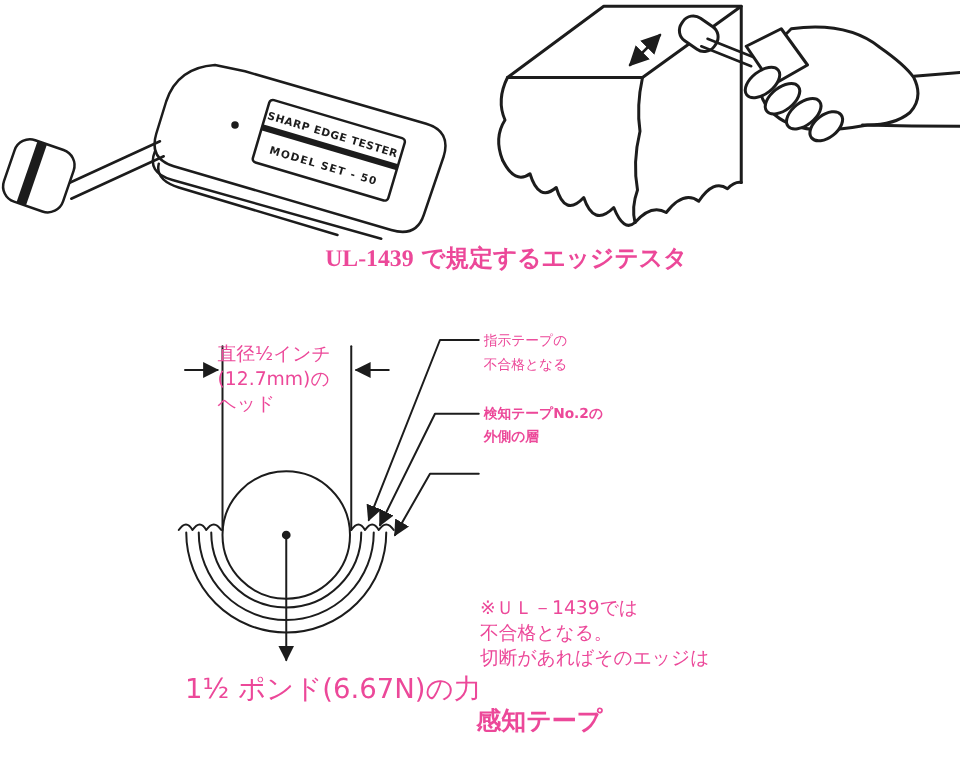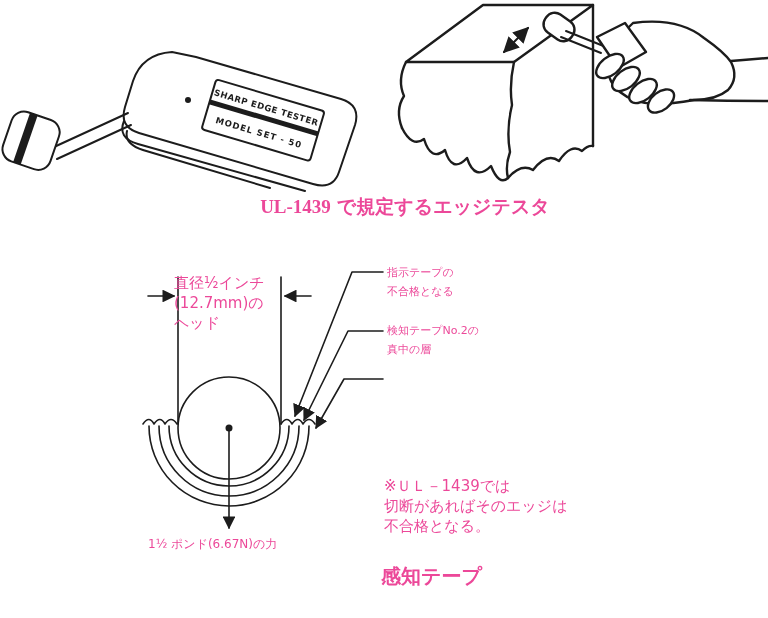--- a/index.html
+++ b/index.html
@@ -7,23 +7,23 @@
     position:relative;width:768px;height:618px;background:#ffffff;overflow:hidden;
     font-family:"DejaVu Sans",sans-serif;
   }
   .art{position:absolute;left:0;top:0;width:768px;height:618px;}
   .t{position:absolute;color:#ec4899;white-space:nowrap;}
   .cap-top{left:235px;top:194px;width:340px;text-align:center;font-size:19px;font-weight:bold;}
   .cap-top .code{font-family:"Liberation Serif","DejaVu Serif",serif;margin-right:6px;}
   .dim-label{left:174px;top:273px;font-size:15px;line-height:20px;}
   .tape-label{left:387px;font-size:11px;line-height:19px;}
   .tape-label.l1{top:263px;}
-  .tape-label.l2{top:321px;}
+  .tape-label.l2{top:321px;font-weight:bold;}
   .tape-label.l3{top:369px;}
-  .force-label{left:148px;top:536px;font-size:12px;}
+  .force-label{left:148px;top:536px;font-size:22px;}
   .note{left:384px;top:476px;font-size:15px;line-height:20px;}
   .cap-bottom{left:381px;top:563px;font-size:20px;font-weight:bold;}
   .line{display:block;}
   svg text{font-family:"DejaVu Sans",sans-serif;font-weight:bold;fill:#1c1c1c;}
 </style>
 </head>
 <body>
 
 <div class="stage">
 
@@ -115,26 +115,26 @@
     <span class="line">(12.7mm)の</span>
     <span class="line">ヘッド</span>
   </div>
 
   <div class="t tape-label l1">
     <span class="line">指示テープの</span>
     <span class="line">不合格となる</span>
   </div>
   <div class="t tape-label l2">
     <span class="line">検知テープNo.2の</span>
-    <span class="line">真中の層</span>
+    <span class="line">外側の層</span>
   </div>
 
   <div class="t force-label">1½ ポンド(6.67N)の力</div>
 
   <div class="t note">
     <span class="line">※ＵＬ－1439では</span>
+    <span class="line">不合格となる。</span>
     <span class="line">切断があればそのエッジは</span>
-    <span class="line">不合格となる。</span>
   </div>
 
   <div class="t cap-bottom">感知テープ</div>
 
 </div>
 
 </body></html>

